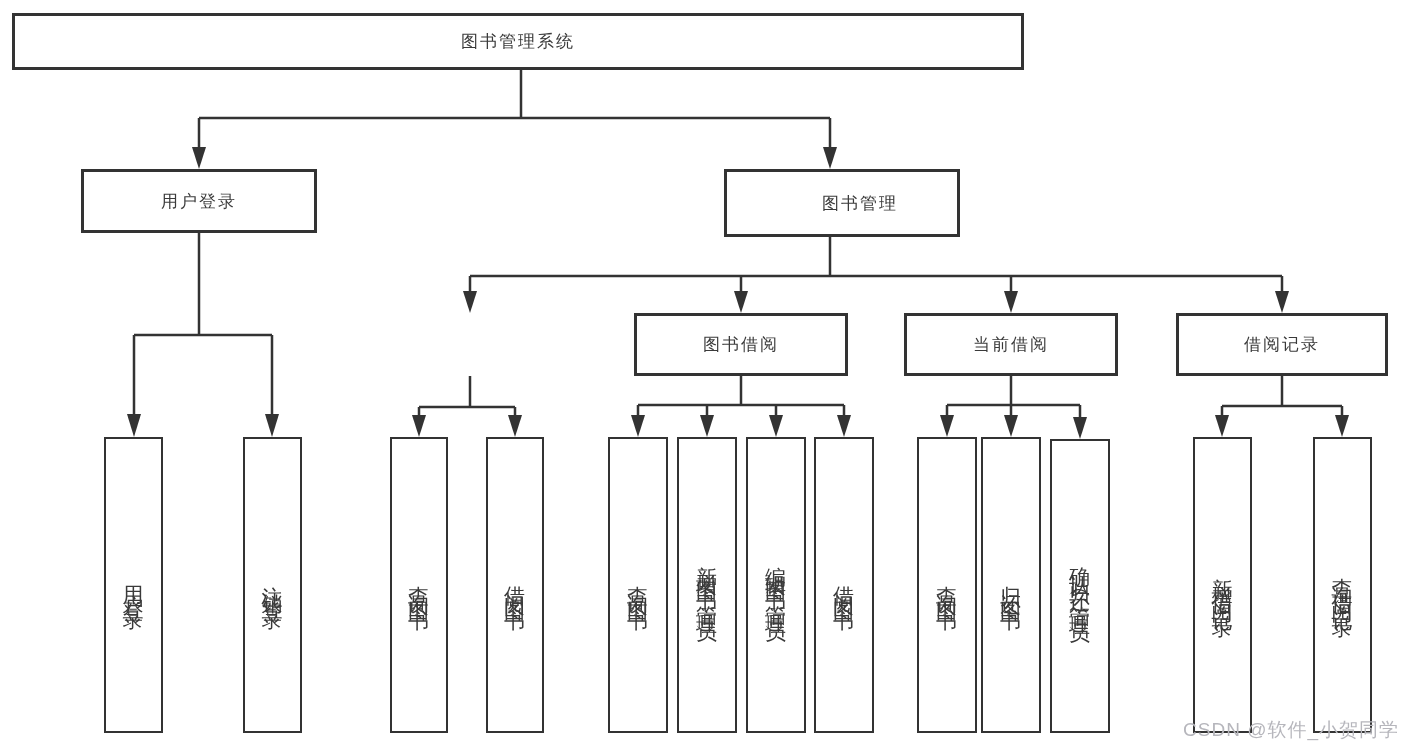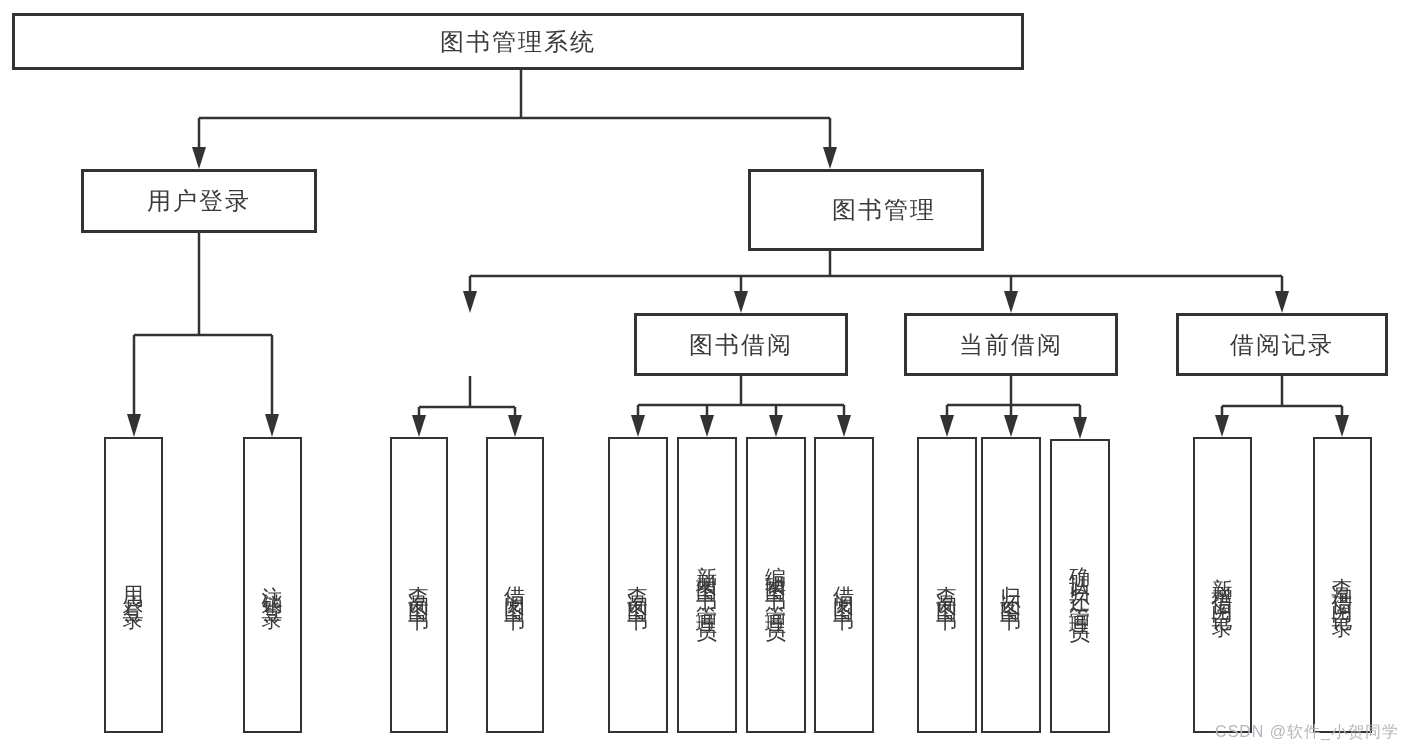--- a/index.html
+++ b/index.html
@@ -32,21 +32,21 @@
   }
   .hbox {
     position: absolute;
     box-sizing: border-box;
     border: 3px solid #333333;
     background: #ffffff;
     display: flex;
     align-items: center;
     justify-content: center;
     color: #3a3a3a;
-    font-size: 24px;
+    font-size: 17px;
     letter-spacing: 2px;
     white-space: nowrap;
   }
   .vbox {
     position: absolute;
     box-sizing: border-box;
     border: 2.5px solid #333333;
     background: #ffffff;
     display: flex;
     align-items: center;
@@ -57,21 +57,21 @@
     text-orientation: mixed;
     font-size: 21px;
     letter-spacing: 8px;
     line-height: 1;
     color: #3a3a3a;
   }
   .watermark {
     position: absolute;
     right: 6px;
     bottom: 4px;
-    font-size: 16px;
+    font-size: 19px;
     color: #b6b6bc;
     letter-spacing: 1px;
     z-index: 5;
     white-space: nowrap;
   }
 </style>
 </head>
 <body>
 
 <div class="canvas">
@@ -126,21 +126,21 @@
     <polygon points="1335,415 1349,415 1342,437"></polygon>
   </svg>
 
   <div class="hbox" style="left:12px; top:13px; width:1012px; height:57px;">
     <span>图书管理系统</span>
   </div>
 
   <div class="hbox" style="left:81px; top:169px; width:236px; height:64px;">
     <span>用户登录</span>
   </div>
-  <div class="hbox" style="left:748px; top:169px; width:236px; height:82px;padding-left:36px;">
+  <div class="hbox" style="left:724px; top:169px; width:236px; height:68px;padding-left:36px;">
     <span>图书管理</span>
   </div>
 
   <div class="hbox" style="left:634px; top:313px; width:214px; height:63px;">
     <span>图书借阅</span>
   </div>
   <div class="hbox" style="left:904px; top:313px; width:214px; height:63px;">
     <span>当前借阅</span>
   </div>
   <div class="hbox" style="left:1176px; top:313px; width:212px; height:63px;">

